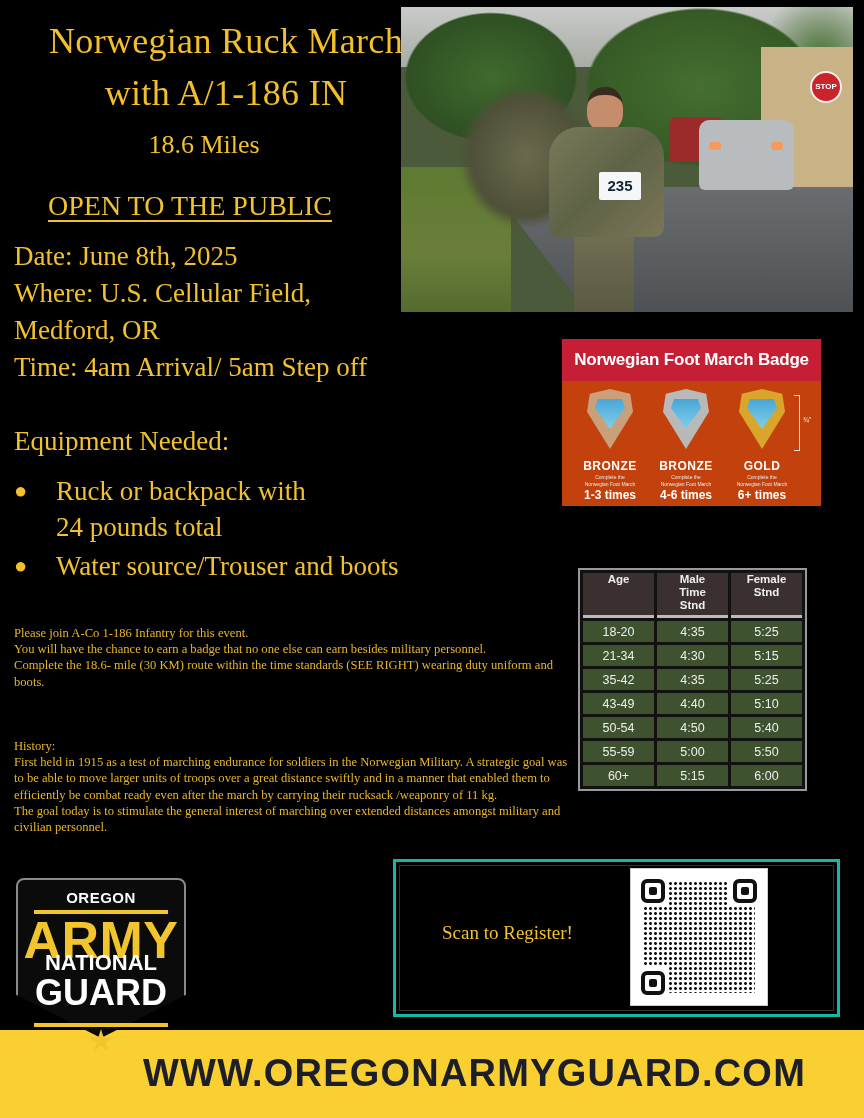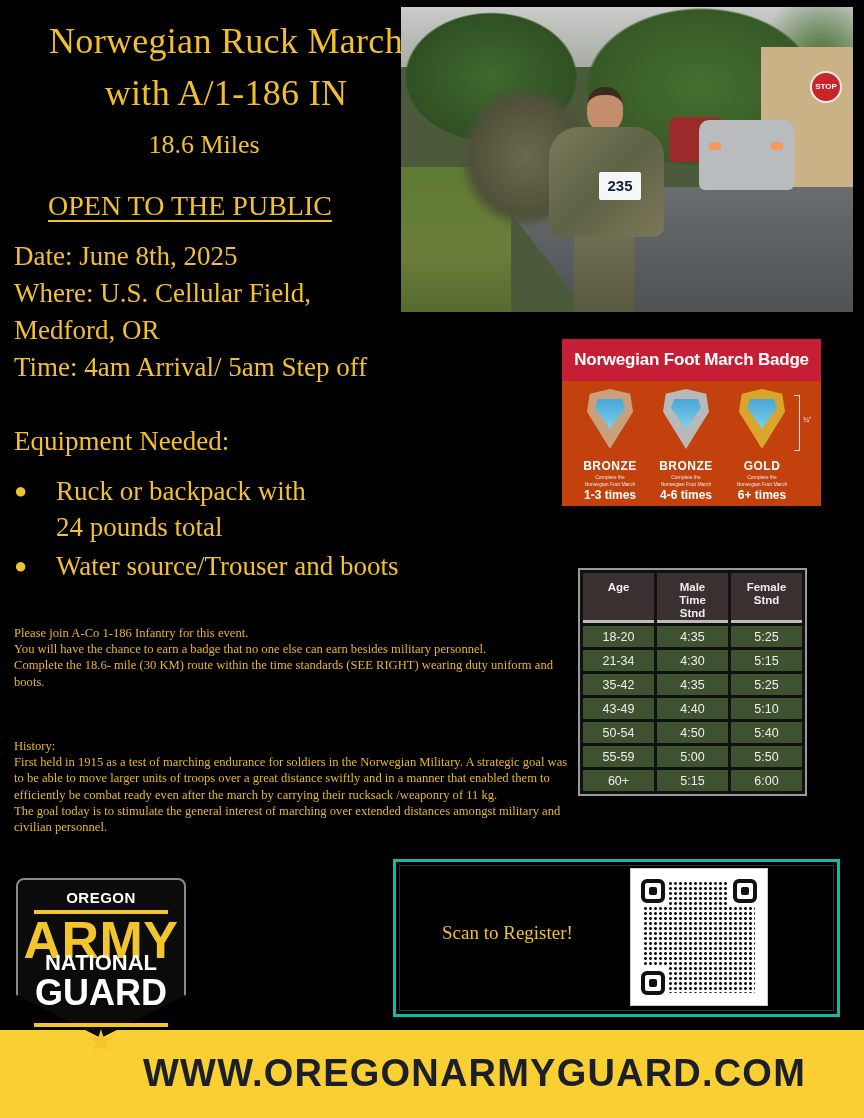--- a/index.html
+++ b/index.html
@@ -62,21 +62,21 @@
   .medal.silver { background: #b9b9b9; }
   .medal.gold { background: #d9a52a; }
   .medal-name { font-weight: bold; font-size: 12px; margin-top: 10px; letter-spacing: 0.5px; }
   .medal-sub { font-size: 5px; line-height: 6px; color: #e8e8e8; margin-top: 1px; }
   .medal-times { font-weight: bold; font-size: 12px; margin-top: 1px; }
   .size-mark { position: absolute; top: 56px; left: 232px; width: 6px; height: 56px; border: 1px solid #ddd; border-left: none; }
   .size-label { position: absolute; top: 77px; left: 241px; font-size: 7px; color: #eee; font-family: "Liberation Sans", sans-serif; }
 
   
   .tstd { position: absolute; top: 568px; left: 578px; width: 229px; border-collapse: separate; border-spacing: 3px; background: #111; font-family: "Liberation Sans", sans-serif; color: #eee; border: 2px solid #999; }
-  .tstd th { background: #3a3030; font-size: 11.5px; font-weight: bold; line-height: 13px; height: 45px; vertical-align: top; padding-top: 8px; width: 33%; }
+  .tstd th { background: #3a3030; font-size: 11.5px; font-weight: bold; line-height: 13px; height: 45px; vertical-align: top; padding-top: 0; width: 33%; }
   .tstd td { background: #3f5230; font-size: 12.5px; text-align: center; height: 21px; }
   .tstd tr.hdr-gap th { border-bottom: 3px solid #bbb; }
 
   
   .guard { position: absolute; top: 878px; left: 16px; width: 170px; height: 160px; }
   .guard .shield { position: absolute; top: 0; left: 0; width: 170px; height: 160px; background: #0b0b0b; border: 2px solid #8a8a8a; border-radius: 8px 8px 0 0; clip-path: polygon(0 0, 100% 0, 100% 73%, 50% 100%, 0 73%); }
   .guard .oregon { position: absolute; top: 11px; width: 100%; text-align: center; font-family: "Liberation Sans", sans-serif; font-weight: bold; color: #fff; font-size: 15px; letter-spacing: 0.5px; }
   .guard .bar1, .guard .bar2 { position: absolute; left: 18px; width: 134px; height: 4px; background: #f2c52c; }
   .guard .bar1 { top: 32px; }
   .guard .bar2 { top: 145px; }

